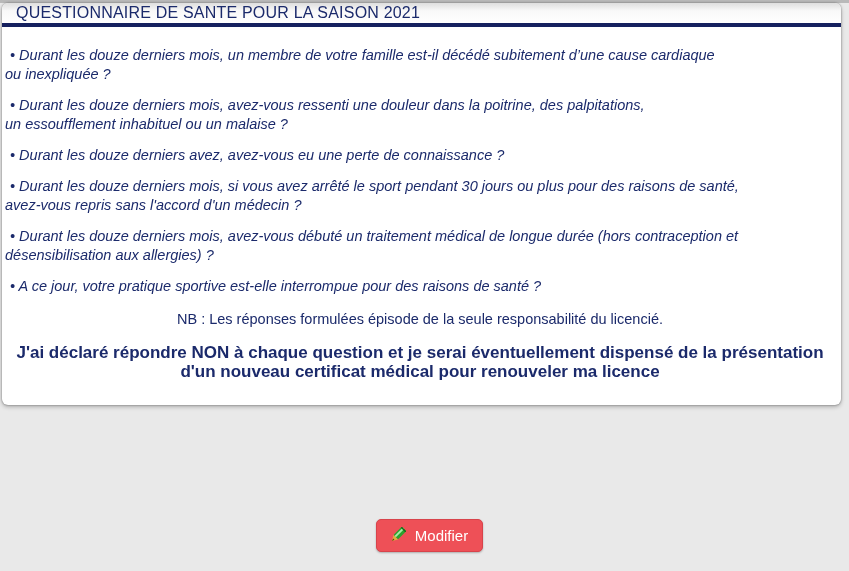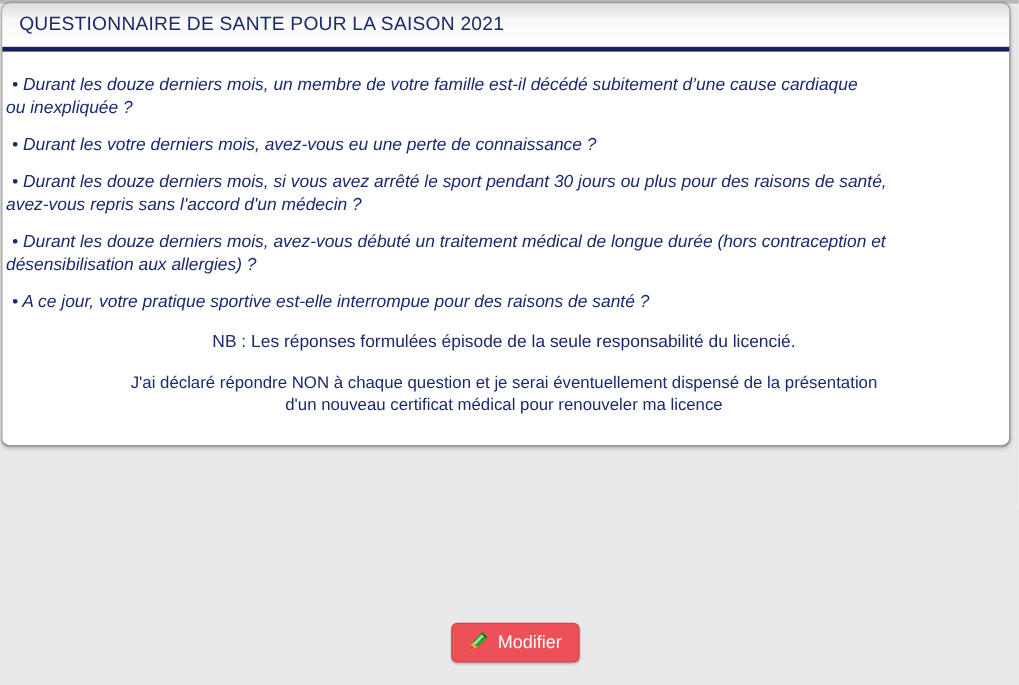--- a/index.html
+++ b/index.html
@@ -26,21 +26,21 @@
   .panel {
     position: absolute;
     left: 2px;
     top: 3px;
     width: 839px;
     background: #ffffff;
     border-radius: 6px;
     box-shadow: 0 0 2px rgba(0,0,0,.45), 0 2px 4px rgba(0,0,0,.25);
   }
   .panel-header {
-    height: 36px;
+    height: 20px;
     border-radius: 6px 6px 0 0;
     background: linear-gradient(180deg, #dedede 0%, #f9f9f9 40%, #ffffff 100%);
     display: flex;
     align-items: center;
     padding-left: 14px;
   }
   .panel-title {
     color: #1b2a6b;
     font-size: 16px;
     letter-spacing: .2px;
@@ -64,23 +64,23 @@
   .note {
     margin: 14px 0 0 0;
     color: #1b2a6b;
     font-size: 14.5px;
     line-height: 19px;
     text-align: center;
   }
   .declaration {
     margin: 14px 0 0 0;
     color: #1b2a6b;
-    font-size: 14px;
+    font-size: 17px;
     line-height: 19px;
-    font-weight: 400;
+    font-weight: 700;
     text-align: center;
     white-space: pre-line;
   }
 
   .actions {
     position: absolute;
     left: 5px;
     top: 519px;
     width: 849px;
     text-align: center;
@@ -109,21 +109,23 @@
 <body>
 
 <div class="panel">
   <div class="panel-header">
     <span class="panel-title">QUESTIONNAIRE DE SANTE POUR LA SAISON 2021</span>
   </div>
   <div class="panel-rule"></div>
   <div class="panel-body">
     <p class="question">• Durant les douze derniers mois, un membre de votre famille est-il décédé subitement d’une cause cardiaque
 ou inexpliquée ?</p>
-    <p class="question">• Durant les votre derniers mois, avez-vous eu une perte de connaissance ?</p>
+    <p class="question">• Durant les douze derniers mois, avez-vous ressenti une douleur dans la poitrine, des palpitations,
+un essoufflement inhabituel ou un malaise ?</p>
+    <p class="question">• Durant les douze derniers avez, avez-vous eu une perte de connaissance ?</p>
     <p class="question">• Durant les douze derniers mois, si vous avez arrêté le sport pendant 30 jours ou plus pour des raisons de santé,
 avez-vous repris sans l'accord d'un médecin ?</p>
     <p class="question">• Durant les douze derniers mois, avez-vous débuté un traitement médical de longue durée (hors contraception et
 désensibilisation aux allergies) ?</p>
     <p class="question">• A ce jour, votre pratique sportive est-elle interrompue pour des raisons de santé ?</p>
     <p class="note">NB : Les réponses formulées épisode de la seule responsabilité du licencié.</p>
     <p class="declaration">J'ai déclaré répondre NON à chaque question et je serai éventuellement dispensé de la présentation
 d'un nouveau certificat médical pour renouveler ma licence</p>
   </div>
 </div>

